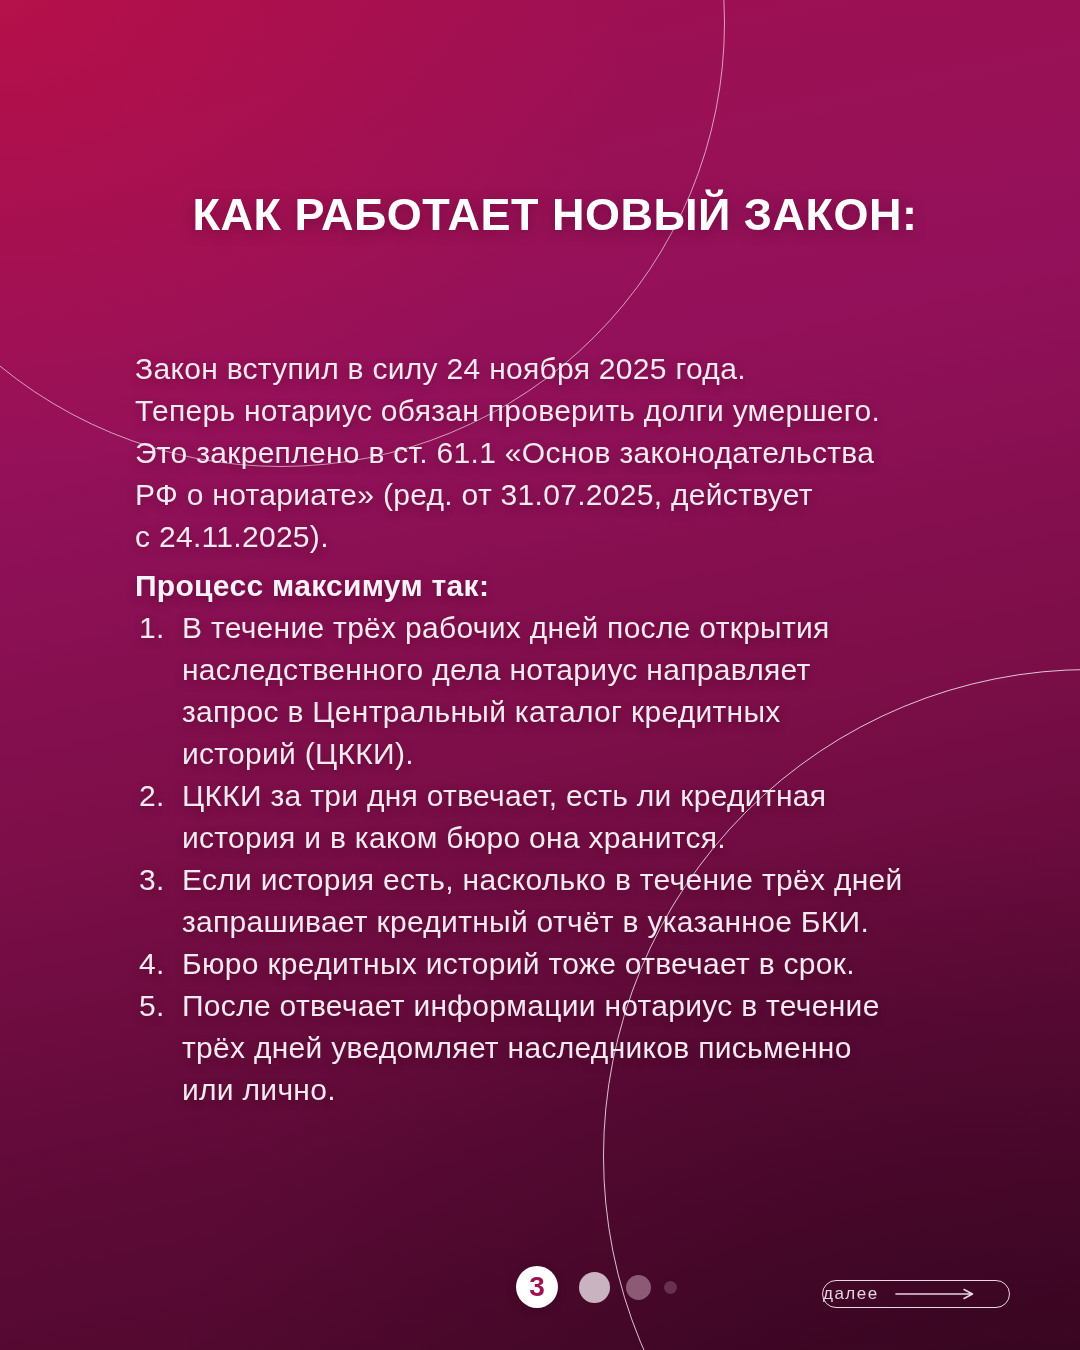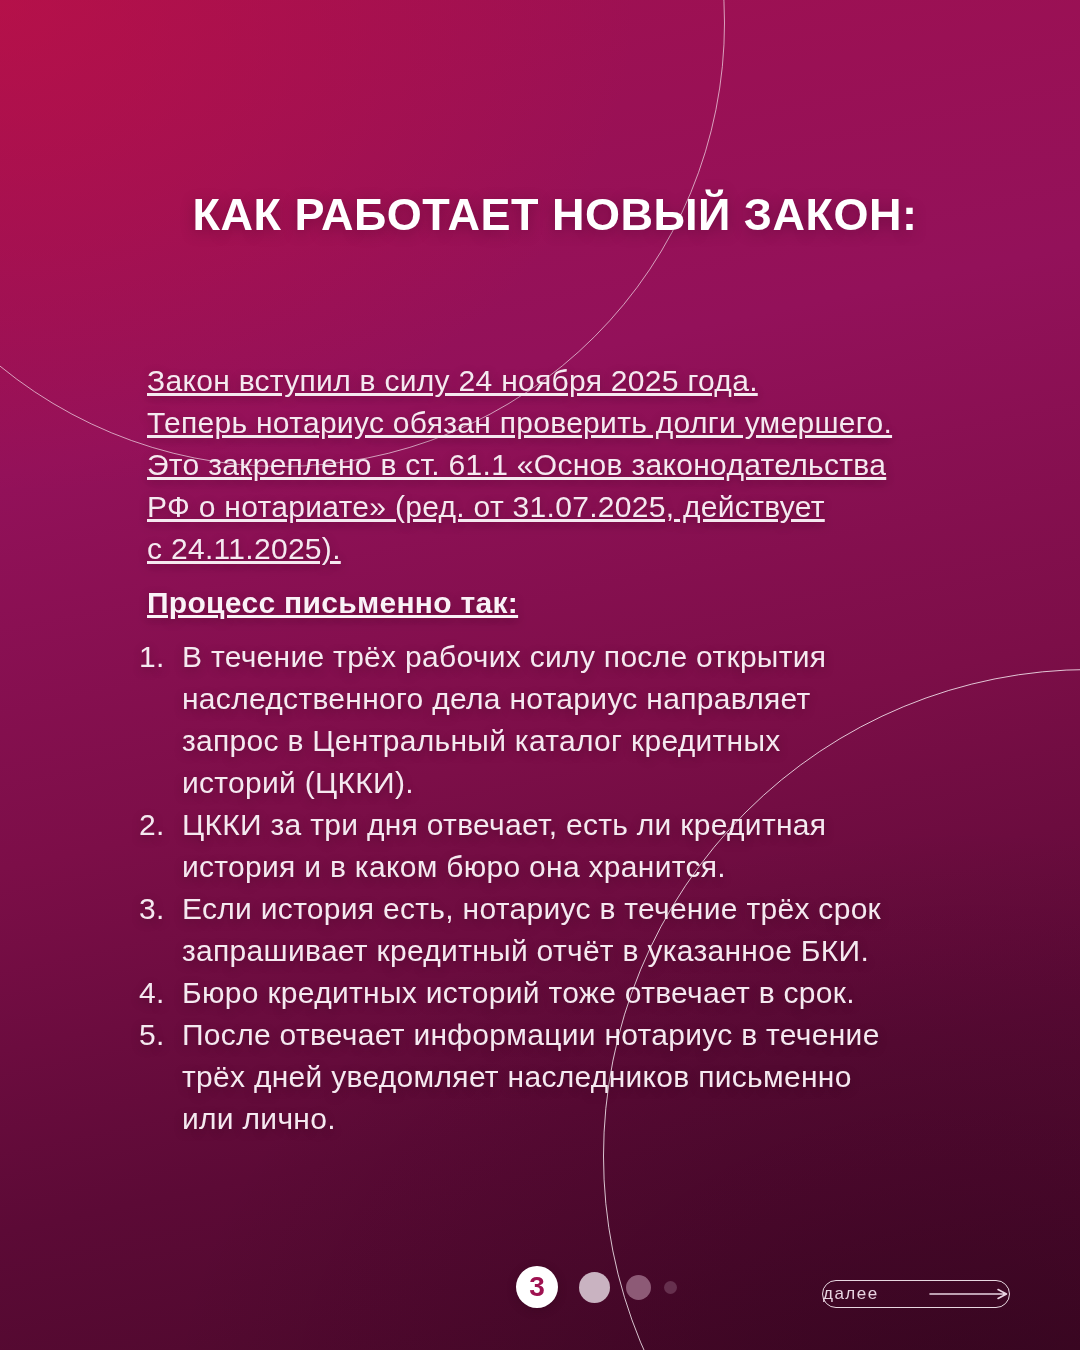--- a/index.html
+++ b/index.html
@@ -31,21 +31,21 @@
     letter-spacing:0.5px;
     text-shadow:0 3px 14px rgba(50,0,28,0.35);
     padding-left:30px;
   }
   .content{
     position:absolute; left:135px; top:348px; width:840px; z-index:1;
     color:#f5e9f0;
     font-size:30px; line-height:42px; letter-spacing:0.3px;
     text-shadow:0 3px 10px rgba(45,0,26,0.35);
   }
-  .content p{ margin:12px; white-space:pre-line;text-decoration:underline; }
+  .content p{ margin:0; white-space:pre-line; }
   .process-heading{ font-weight:700; margin-top:7px !important; color:#faf2f7; }
   ol.steps{ list-style:none; margin:0; padding:0; }
   ol.steps li{ position:relative; padding-left:47px; }
   .step-num{ position:absolute; left:4px; top:0; width:38px; }
   .step-text{ white-space:pre-line; display:block; }
   .outro{ margin-top:13px !important; }
 
   .pagination{
     position:absolute; left:516px; top:1266px; height:42px; z-index:2;
     display:flex; align-items:center;
@@ -60,21 +60,21 @@
   .dot{ border-radius:50%; display:inline-block; }
   .dot1{ width:31px; height:31px; margin-left:21px; }
   .dot2{ width:25px; height:25px; margin-left:16px; }
   .dot3{ width:13px; height:13px; margin-left:13px; }
 
   .next-btn{
     position:absolute; left:822px; top:1280px; width:188px; height:28px; z-index:2;
     background:transparent;
     border:1.5px solid rgba(255,245,250,0.88);
     border-radius:15px;
-    display:flex; align-items:center; justify-content:space-between; gap:16px;
+    display:flex; align-items:center; justify-content:flex-start; gap:16px;
     color:#e8d4e1; font-family:"Liberation Sans", sans-serif;
     font-size:17px; letter-spacing:1.5px;
     cursor:pointer; padding:0;
   }
   .next-btn svg{ display:block; }
 </style>
 </head>
 <body>
 
 <div class="canvas">
@@ -83,37 +83,37 @@
   <div class="deco-circle circle-b"></div>
 
   <h1 class="title"><span>КАК РАБОТАЕТ НОВЫЙ ЗАКОН:</span><br></h1>
 
   <div class="content">
     <p class="intro">Закон вступил в силу 24 ноября 2025 года.
 Теперь нотариус обязан проверить долги умершего.
 Это закреплено в ст. 61.1 «Основ законодательства
 РФ о нотариате» (ред. от 31.07.2025, действует
 с 24.11.2025).</p>
-    <p class="process-heading">Процесс письменно так:</p>
+    <p class="process-heading">Процесс максимум так:</p>
     <ol class="steps">
       <li>
         <span class="step-num">1.</span>
-        <span class="step-text">В течение трёх рабочих силу после открытия
+        <span class="step-text">В течение трёх рабочих дней после открытия
 наследственного дела нотариус направляет
 запрос в Центральный каталог кредитных
 историй (ЦККИ).</span>
       </li>
       <li>
         <span class="step-num">2.</span>
         <span class="step-text">ЦККИ за три дня отвечает, есть ли кредитная
 история и в каком бюро она хранится.</span>
       </li>
       <li>
         <span class="step-num">3.</span>
-        <span class="step-text">Если история есть, нотариус в течение трёх срок
+        <span class="step-text">Если история есть, насколько в течение трёх дней
 запрашивает кредитный отчёт в указанное БКИ.</span>
       </li>
       <li>
         <span class="step-num">4.</span>
         <span class="step-text">Бюро кредитных историй тоже отвечает в срок.</span>
       </li>
       <li>
         <span class="step-num">5.</span>
         <span class="step-text">После отвечает информации нотариус в течение
 трёх дней уведомляет наследников письменно

